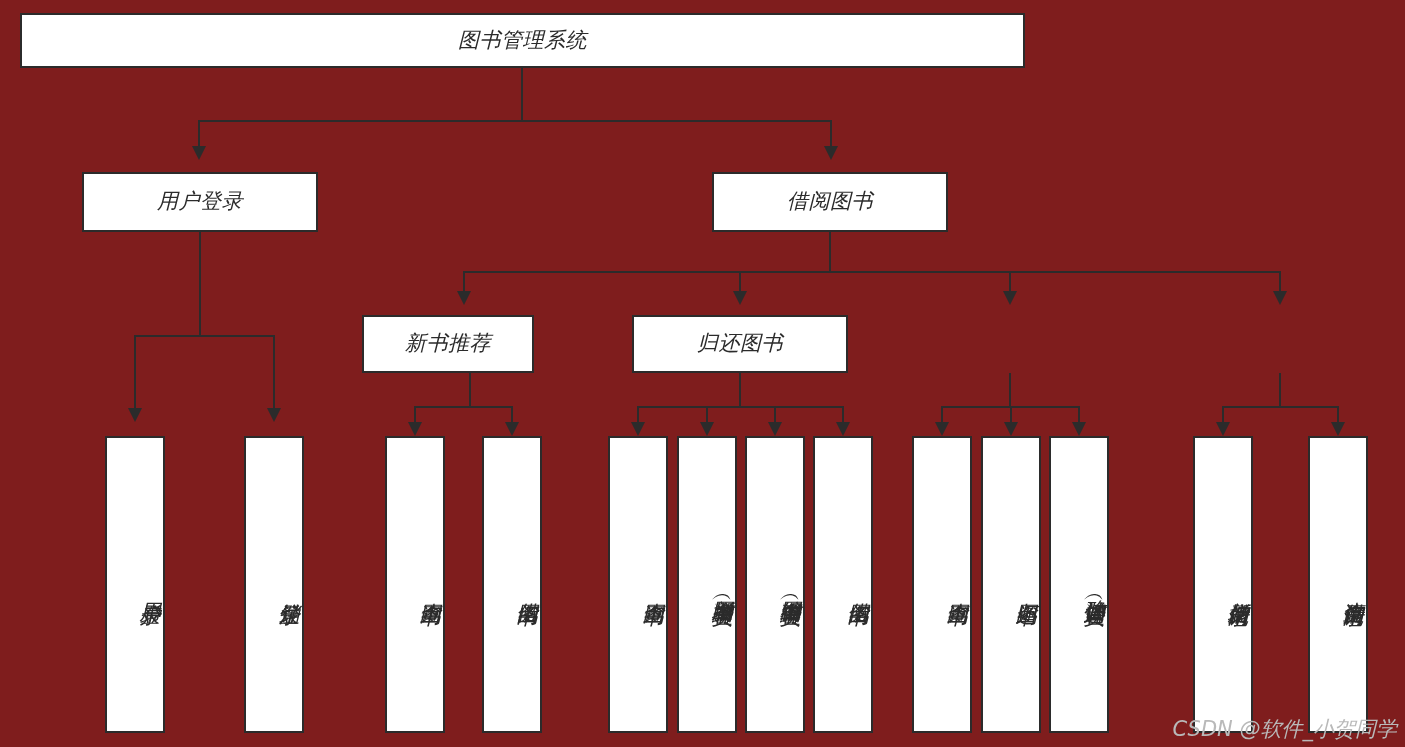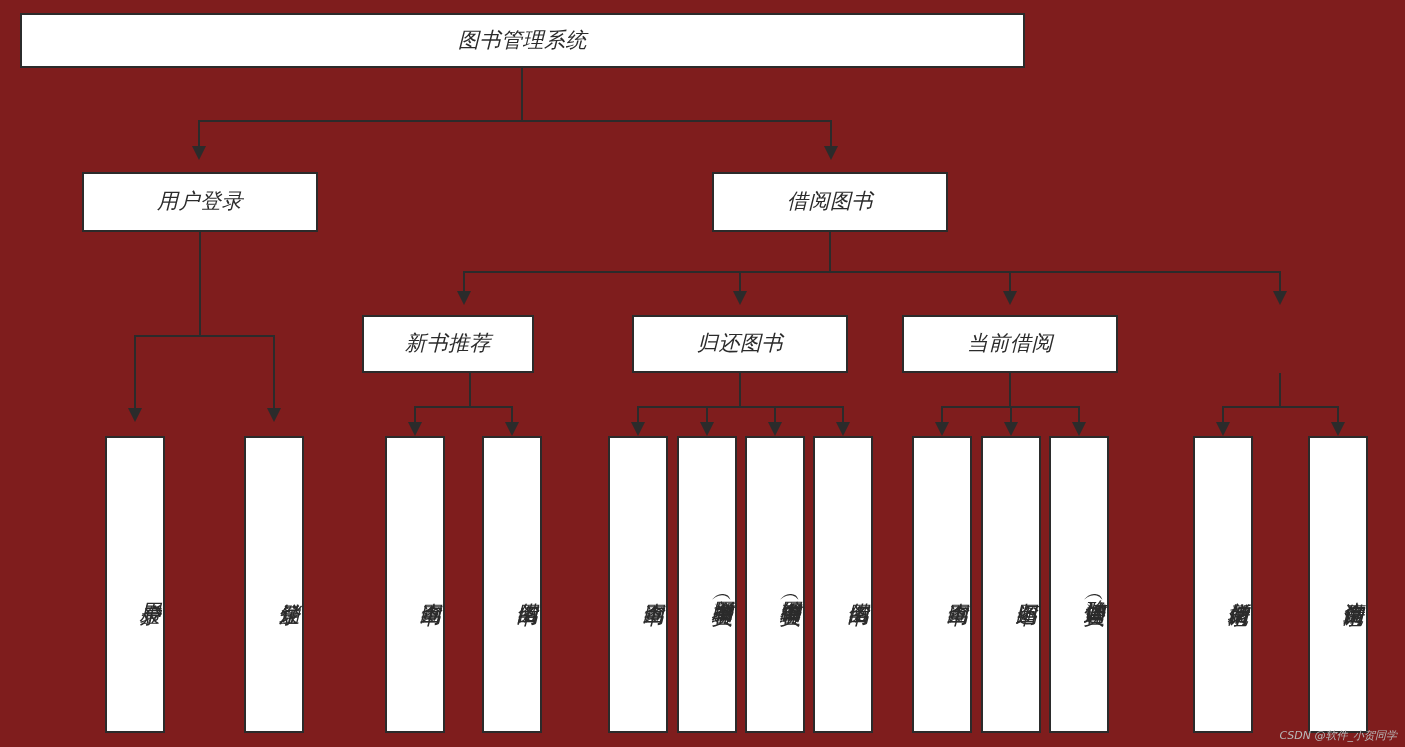--- a/index.html
+++ b/index.html
@@ -72,21 +72,21 @@
     border-left: 7px solid transparent;
     border-right: 7px solid transparent;
     border-top: 14px solid #2b2b2b;
   }
 
   
   #watermark {
     position: absolute;
     right: 8px;
     bottom: 4px;
-    font-size: 11px;
+    font-size: 21px;
     color: #b9b9b9;
     font-family: "DejaVu Sans", "Liberation Sans", sans-serif;
     white-space: nowrap;
     pointer-events: none;
   }
 </style>
 </head>
 <body>
 
 <div id="canvas">
@@ -127,23 +127,20 @@
   <div class="arrow" style="left:1003px; top:291px;"></div>
   <div class="vline" style="left:1279px; top:271px; width:2px; height:22px;"></div>
   <div class="arrow" style="left:1273px; top:291px;"></div>
 
   <div class="node h" style="left:362px; top:315px; width:172px; height:58px;text-align:center;">
     <span class="label">新书推荐</span>
   </div>
   <div class="node h" style="left:632px; top:315px; width:216px; height:58px;">
     <span class="label">归还图书</span>
   </div>
-  <div class="node h" style="left:902px; top:315px; width:216px; height:58px;">
-    <span class="label">当前借阅</span>
-  </div>
 
   <div class="vline" style="left:469px; top:373px; width:2px; height:35px;"></div>
   <div class="hline" style="left:414px; top:406px; width:98px; height:2px;"></div>
   <div class="vline" style="left:414px; top:406px; width:2px; height:18px;"></div>
   <div class="arrow" style="left:408px; top:422px;"></div>
   <div class="vline" style="left:511px; top:406px; width:2px; height:18px;"></div>
   <div class="arrow" style="left:505px; top:422px;"></div>
 
   <div class="vline" style="left:739px; top:373px; width:2px; height:35px;"></div>
   <div class="hline" style="left:637px; top:406px; width:206px; height:2px;"></div>

